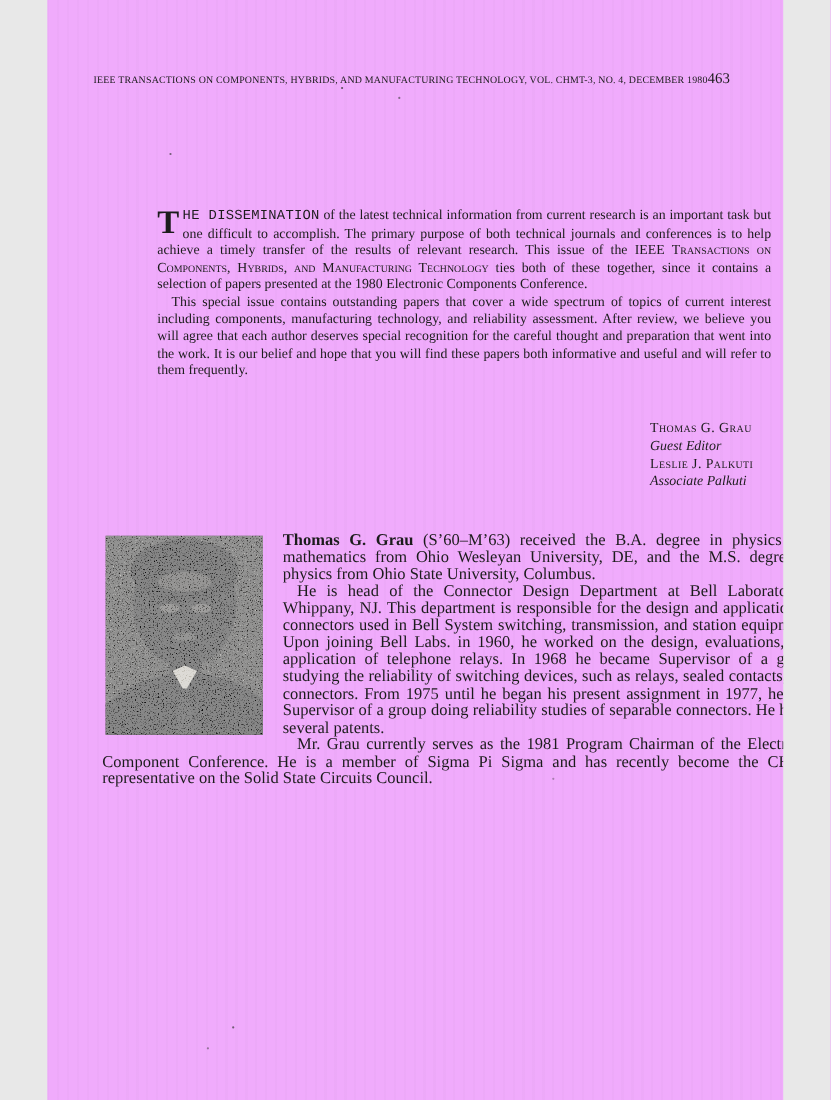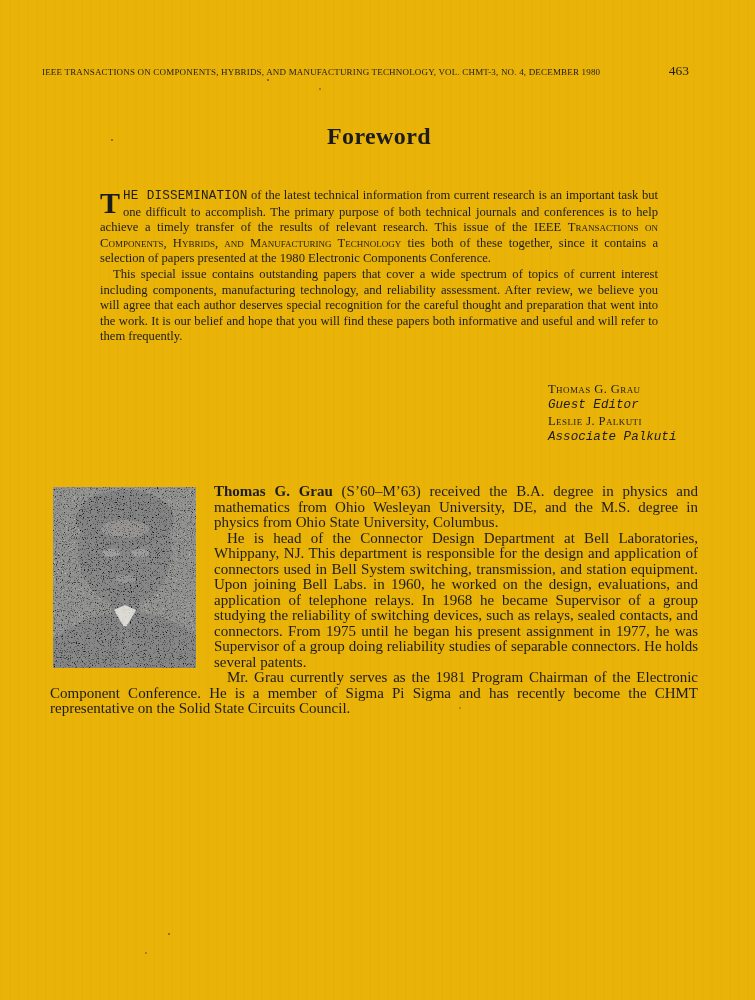--- a/index.html
+++ b/index.html
@@ -1,21 +1,21 @@
 <!DOCTYPE html>
 <html><head>
 <meta charset="utf-8">
 <style>
   html,body{margin:0;padding:0;}
   body{background:#e8e8e8;}
   .page{
     position:relative;
-    width:755px;height:1000px;
+    width:669px;height:1000px;
     margin:0 auto;
-    background:#eab308;
+    background:#f0abfc;
     color:#1c1c1c;
     font-family:"Liberation Serif","DejaVu Serif",serif;
     overflow:hidden;
   }
   
   .page::before{
     content:"";position:absolute;inset:0;pointer-events:none;
     background:repeating-linear-gradient(90deg, rgba(70,70,70,0.02) 0 2px, transparent 2px 9px);
   }
 
@@ -42,21 +42,21 @@
     margin:2px 3px 0 0;
   }
   .lead-caps{letter-spacing:0.2px;font-family:Liberation Mono, monospace;}
   .sc{font-variant:small-caps;}
 
   .signature{
     position:absolute;top:381px;left:548px;
     font-size:12.6px;line-height:16px;
   }
   .sig-name{font-variant:small-caps;letter-spacing:0.4px;}
-  .sig-role{font-style:italic;font-family:Liberation Mono, monospace;}
+  .sig-role{font-style:italic;}
 
   .bio{
     position:absolute;top:484px;left:50px;width:648px;
     font-size:15px;line-height:15.5px;text-align:justify;
   }
   .bio p{margin:0;}
   .bio p.ind{text-indent:13px;}
   .bio-name{font-weight:bold;}
   .photo{
     float:left;width:143px;height:181px;
@@ -75,21 +75,20 @@
 </head>
 <body>
 
 <div class="page">
 
   <div class="header">
     <span class="journal-line">IEEE TRANSACTIONS ON COMPONENTS, HYBRIDS, AND MANUFACTURING TECHNOLOGY, VOL. CHMT-3, NO. 4, DECEMBER 1980</span>
     <span class="page-number">463</span>
   </div>
 
-  <div class="title">Foreword</div>
 
   <div class="foreword">
     <p><span class="dropcap">T</span><span class="lead-caps">HE DISSEMINATION</span><span> of the latest technical information from current research is an important task but one difficult to accomplish. The primary purpose of both technical journals and conferences is to help achieve a timely transfer of the results of relevant research. This issue of the IEEE </span><span class="sc">Transactions on Components, Hybrids, and Manufacturing Technology</span><span> ties both of these together, since it contains a selection of papers presented at the 1980 Electronic Components Conference.</span></p>
     <p class="ind">This special issue contains outstanding papers that cover a wide spectrum of topics of current interest including components, manufacturing technology, and reliability assessment. After review, we believe you will agree that each author deserves special recognition for the careful thought and preparation that went into the work. It is our belief and hope that you will find these papers both informative and useful and will refer to them frequently.</p>
   </div>
 
   <div class="signature">
     <div class="sig-name">Thomas G. Grau</div>
     <div class="sig-role">Guest Editor</div>
     <div class="sig-name">Leslie J. Palkuti</div>

